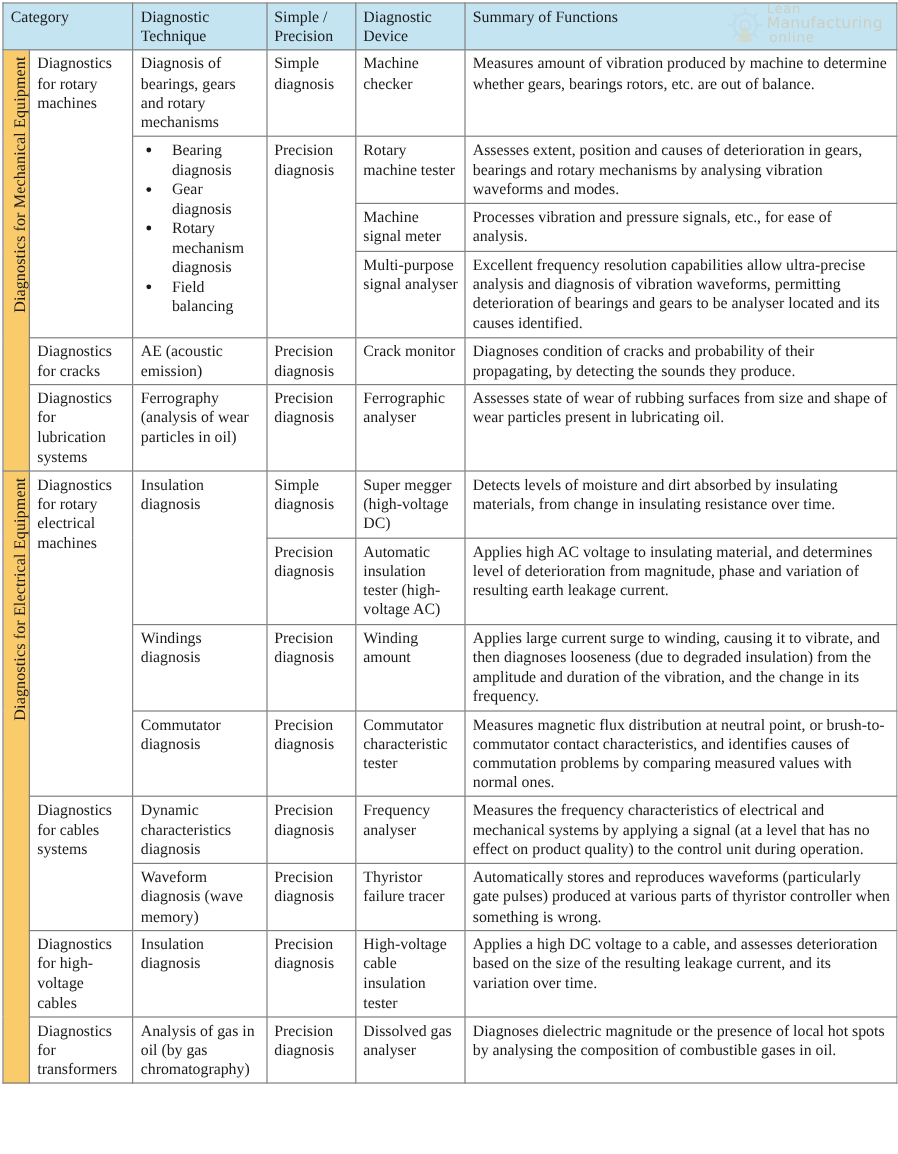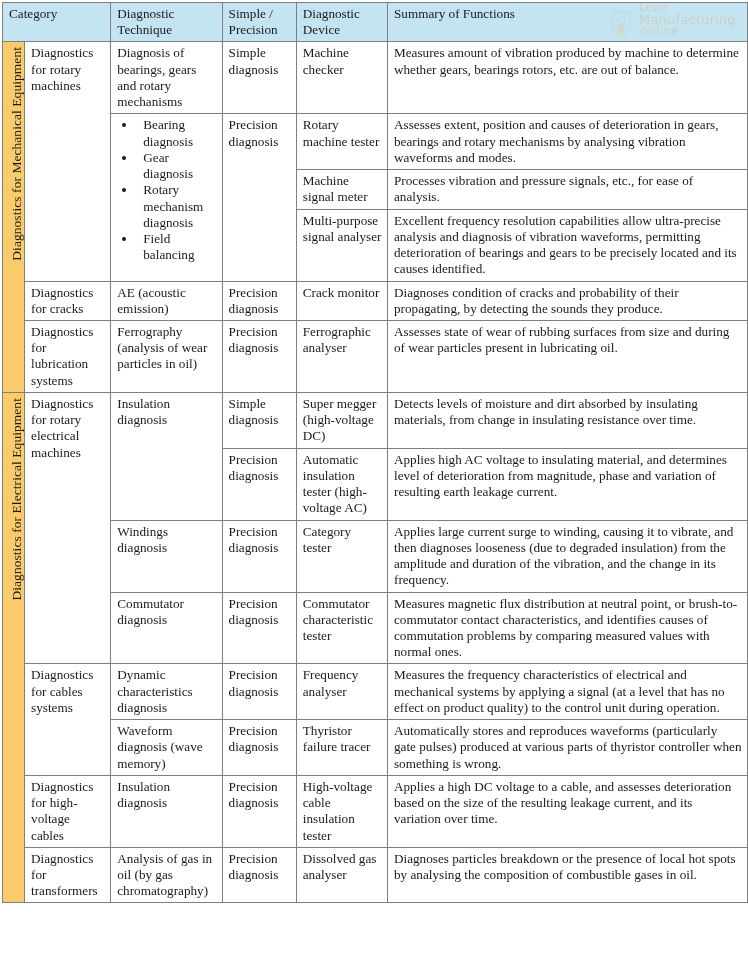--- a/index.html
+++ b/index.html
@@ -148,53 +148,53 @@
           <td rowspan="3">Precision diagnosis</td>
           <td>Rotary machine tester</td>
           <td>Assesses extent, position and causes of deterioration in gears, bearings and rotary mechanisms by analysing vibration waveforms and modes.</td>
         </tr>
         <tr>
           <td>Machine signal meter</td>
           <td>Processes vibration and pressure signals, etc., for ease of analysis.</td>
         </tr>
         <tr>
           <td>Multi-purpose signal analyser</td>
-          <td>Excellent frequency resolution capabilities allow ultra-precise analysis and diagnosis of vibration waveforms, permitting deterioration of bearings and gears to be precisely located and its causes identified.</td>
+          <td>Excellent frequency resolution capabilities allow ultra-precise analysis and diagnosis of vibration waveforms, permitting deterioration of bearings and gears to be analyser located and its causes identified.</td>
         </tr>
         <tr>
           <td rowspan="1">Diagnostics for cracks</td>
           <td rowspan="1">AE (acoustic emission)</td>
           <td rowspan="1">Precision diagnosis</td>
           <td>Crack monitor</td>
           <td>Diagnoses condition of cracks and probability of their propagating, by detecting the sounds they produce.</td>
         </tr>
         <tr>
           <td rowspan="1">Diagnostics for lubrication systems</td>
           <td rowspan="1">Ferrography (analysis of wear particles in oil)</td>
           <td rowspan="1">Precision diagnosis</td>
           <td>Ferrographic analyser</td>
-          <td>Assesses state of wear of rubbing surfaces from size and during of wear particles present in lubricating oil.</td>
+          <td>Assesses state of wear of rubbing surfaces from size and shape of wear particles present in lubricating oil.</td>
         </tr>
         <tr>
           <td class="catbar" rowspan="8"><span class="vtext">Diagnostics for Electrical Equipment</span></td>
           <td rowspan="4">Diagnostics for rotary electrical machines</td>
           <td rowspan="2">Insulation diagnosis</td>
           <td rowspan="1">Simple diagnosis</td>
           <td>Super megger (high-voltage DC)</td>
           <td>Detects levels of moisture and dirt absorbed by insulating materials, from change in insulating resistance over time.</td>
         </tr>
         <tr>
           <td rowspan="1">Precision diagnosis</td>
           <td>Automatic insulation tester (high-voltage AC)</td>
           <td>Applies high AC voltage to insulating material, and determines level of deterioration from magnitude, phase and variation of resulting earth leakage current.</td>
         </tr>
         <tr>
           <td rowspan="1">Windings diagnosis</td>
           <td rowspan="1">Precision diagnosis</td>
-          <td>Category tester</td>
+          <td>Winding amount</td>
           <td>Applies large current surge to winding, causing it to vibrate, and then diagnoses looseness (due to degraded insulation) from the amplitude and duration of the vibration, and the change in its frequency.</td>
         </tr>
         <tr>
           <td rowspan="1">Commutator diagnosis</td>
           <td rowspan="1">Precision diagnosis</td>
           <td>Commutator characteristic tester</td>
           <td>Measures magnetic flux distribution at neutral point, or brush-to-commutator contact characteristics, and identifies causes of commutation problems by comparing measured values with normal ones.</td>
         </tr>
         <tr>
           <td rowspan="2">Diagnostics for cables systems</td>
@@ -214,21 +214,21 @@
           <td rowspan="1">Insulation diagnosis</td>
           <td rowspan="1">Precision diagnosis</td>
           <td>High-voltage cable insulation tester</td>
           <td>Applies a high DC voltage to a cable, and assesses deterioration based on the size of the resulting leakage current, and its variation over time.</td>
         </tr>
         <tr>
           <td rowspan="1">Diagnostics for transformers</td>
           <td rowspan="1">Analysis of gas in oil (by gas chromatography)</td>
           <td rowspan="1">Precision diagnosis</td>
           <td>Dissolved gas analyser</td>
-          <td>Diagnoses particles breakdown or the presence of local hot spots by analysing the composition of combustible gases in oil.</td>
+          <td>Diagnoses dielectric magnitude or the presence of local hot spots by analysing the composition of combustible gases in oil.</td>
         </tr>
       </tbody>
   </table>
 
   <div id="watermark">
     <svg width="32" height="32" viewBox="0 0 32 32">
       <g fill="none" stroke="#bcd3e0" stroke-width="2.2" opacity=".75">
         <circle cx="16" cy="16" r="9.5"></circle>
         <circle cx="16" cy="16" r="4.2"></circle>
         <path d="M16 1.5v5 M16 25.5v5 M1.5 16h5 M25.5 16h5 M5.7 5.7l3.6 3.6 M22.7 22.7l3.6 3.6 M26.3 5.7l-3.6 3.6 M9.3 22.7l-3.6 3.6"></path>

